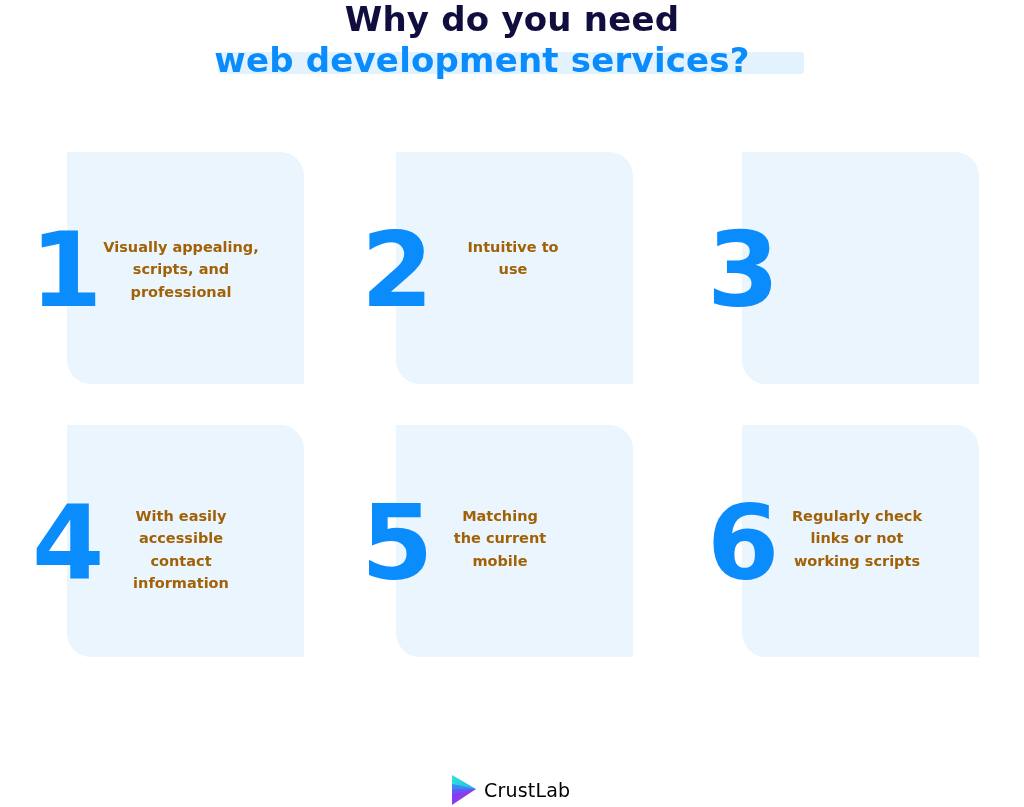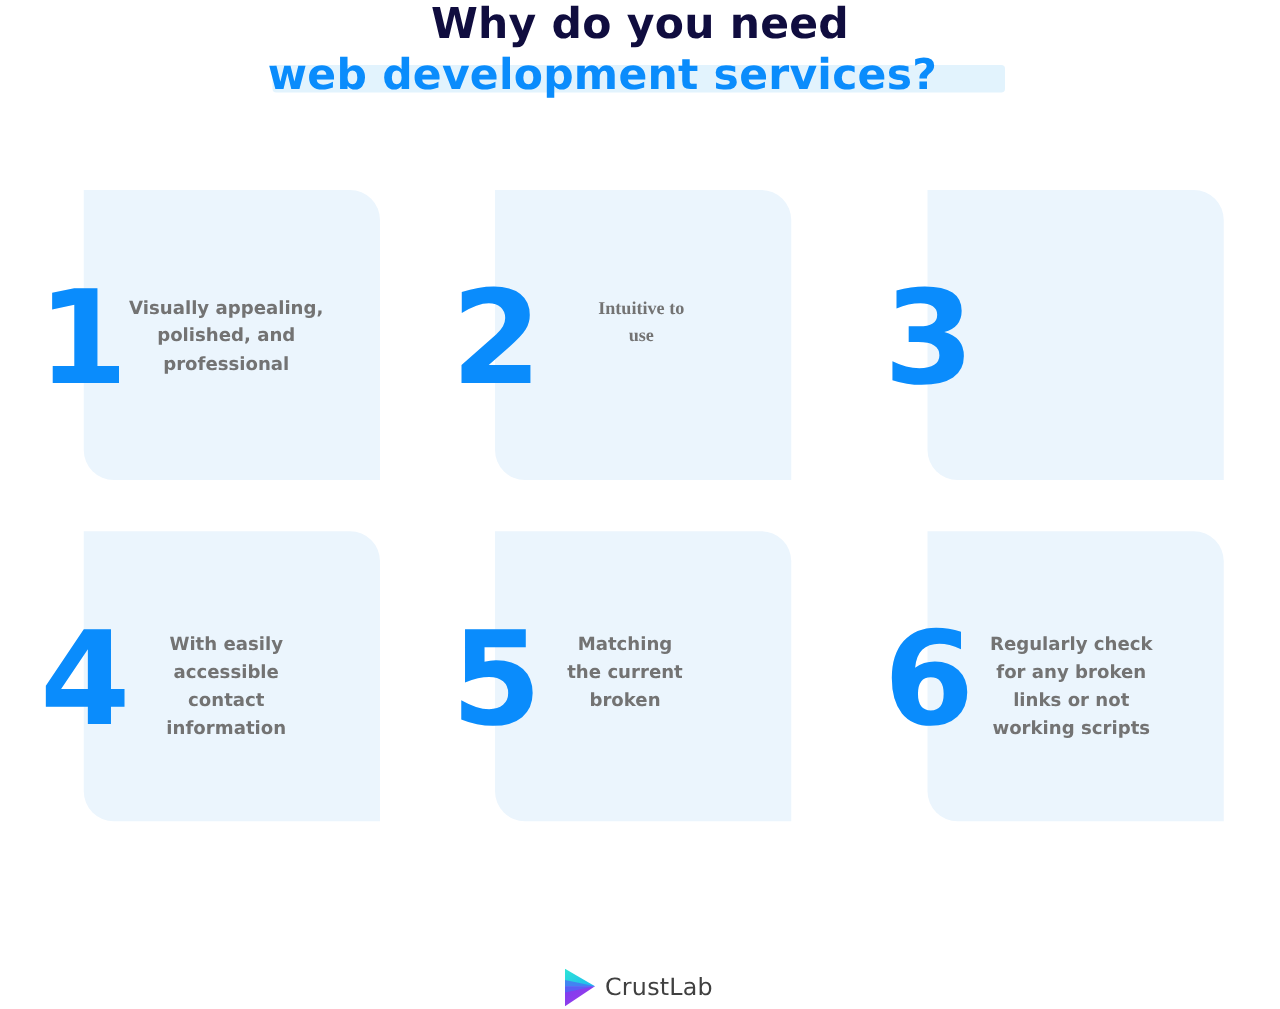--- a/index.html
+++ b/index.html
@@ -75,21 +75,21 @@
       z-index: 2;
     }
     .card-text {
       position: absolute;
       width: 190px;
       text-align: center;
       font-family: "DejaVu Sans", sans-serif;
       font-weight: bold;
       font-size: 14.5px;
       line-height: 22.3px;
-      color: #737373;
+      color: #a16207;
       z-index: 3;
     }
     .card-text span { display: block; white-space: nowrap; }
 
     
     .logo {
       position: absolute;
       left: 452px;
       top: 774px;
       height: 32px;
@@ -98,46 +98,46 @@
     }
     .logo-mark {
       width: 24px;
       height: 30px;
       margin-right: 8px;
     }
     .logo-text {
       font-family: "DejaVu Sans", sans-serif;
       font-size: 19px;
       font-weight: normal;
-      color: #404040;
+      color: #000000;
       letter-spacing: 0.2px;
       text-align: right;
     }
   </style>
 </head>
 <body>
 
 <h1 class="title-line1">Why do you need</h1>
 <div class="title-highlight"></div>
 <h2 class="title-line2">web development services?</h2>
 
 <div class="card-wrap" style="left:30px; top:152px;">
   <div class="card" style="left:37px;"></div>
   <div class="card-number" style="left:0px; top:66px;">1</div>
   <div class="card-text" style="left:56px; top:84px;">
     <span>Visually appealing,</span>
-    <span>polished, and</span>
+    <span>scripts, and</span>
     <span>professional</span>
   </div>
 </div>
 
 <div class="card-wrap" style="left:359px; top:152px;">
   <div class="card" style="left:37px;"></div>
   <div class="card-number" style="left:2px; top:66px;">2</div>
-  <div class="card-text" style="left:59px; top:84px;font-family:Liberation Serif, serif;">
+  <div class="card-text" style="left:59px; top:84px;">
     <span>Intuitive to</span>
     <span>use</span>
   </div>
 </div>
 
 <div class="card-wrap" style="left:705px; top:152px;">
   <div class="card" style="left:37px;"></div>
   <div class="card-number" style="left:2px; top:66px;">3</div>
 </div>
 
@@ -151,30 +151,29 @@
     <span>information</span>
   </div>
 </div>
 
 <div class="card-wrap" style="left:359px; top:425px;">
   <div class="card" style="left:37px;"></div>
   <div class="card-number" style="left:2px; top:66px;">5</div>
   <div class="card-text" style="left:46px; top:80px;">
     <span>Matching</span>
     <span>the current</span>
-    <span>broken</span>
+    <span>mobile</span>
   </div>
 </div>
 
 <div class="card-wrap" style="left:705px; top:425px;">
   <div class="card" style="left:37px;"></div>
   <div class="card-number" style="left:2px; top:66px;">6</div>
   <div class="card-text" style="left:57px; top:80px;">
     <span>Regularly check</span>
-    <span>for any broken</span>
     <span>links or not</span>
     <span>working scripts</span>
   </div>
 </div>
 
 <div class="logo">
   <svg class="logo-mark" viewBox="0 0 24 30" xmlns="http://www.w3.org/2000/svg">
     <defs>
       <linearGradient id="gTop" x1="0" y1="0" x2="1" y2="1">
         <stop offset="0" stop-color="#2ee6d6"></stop>

